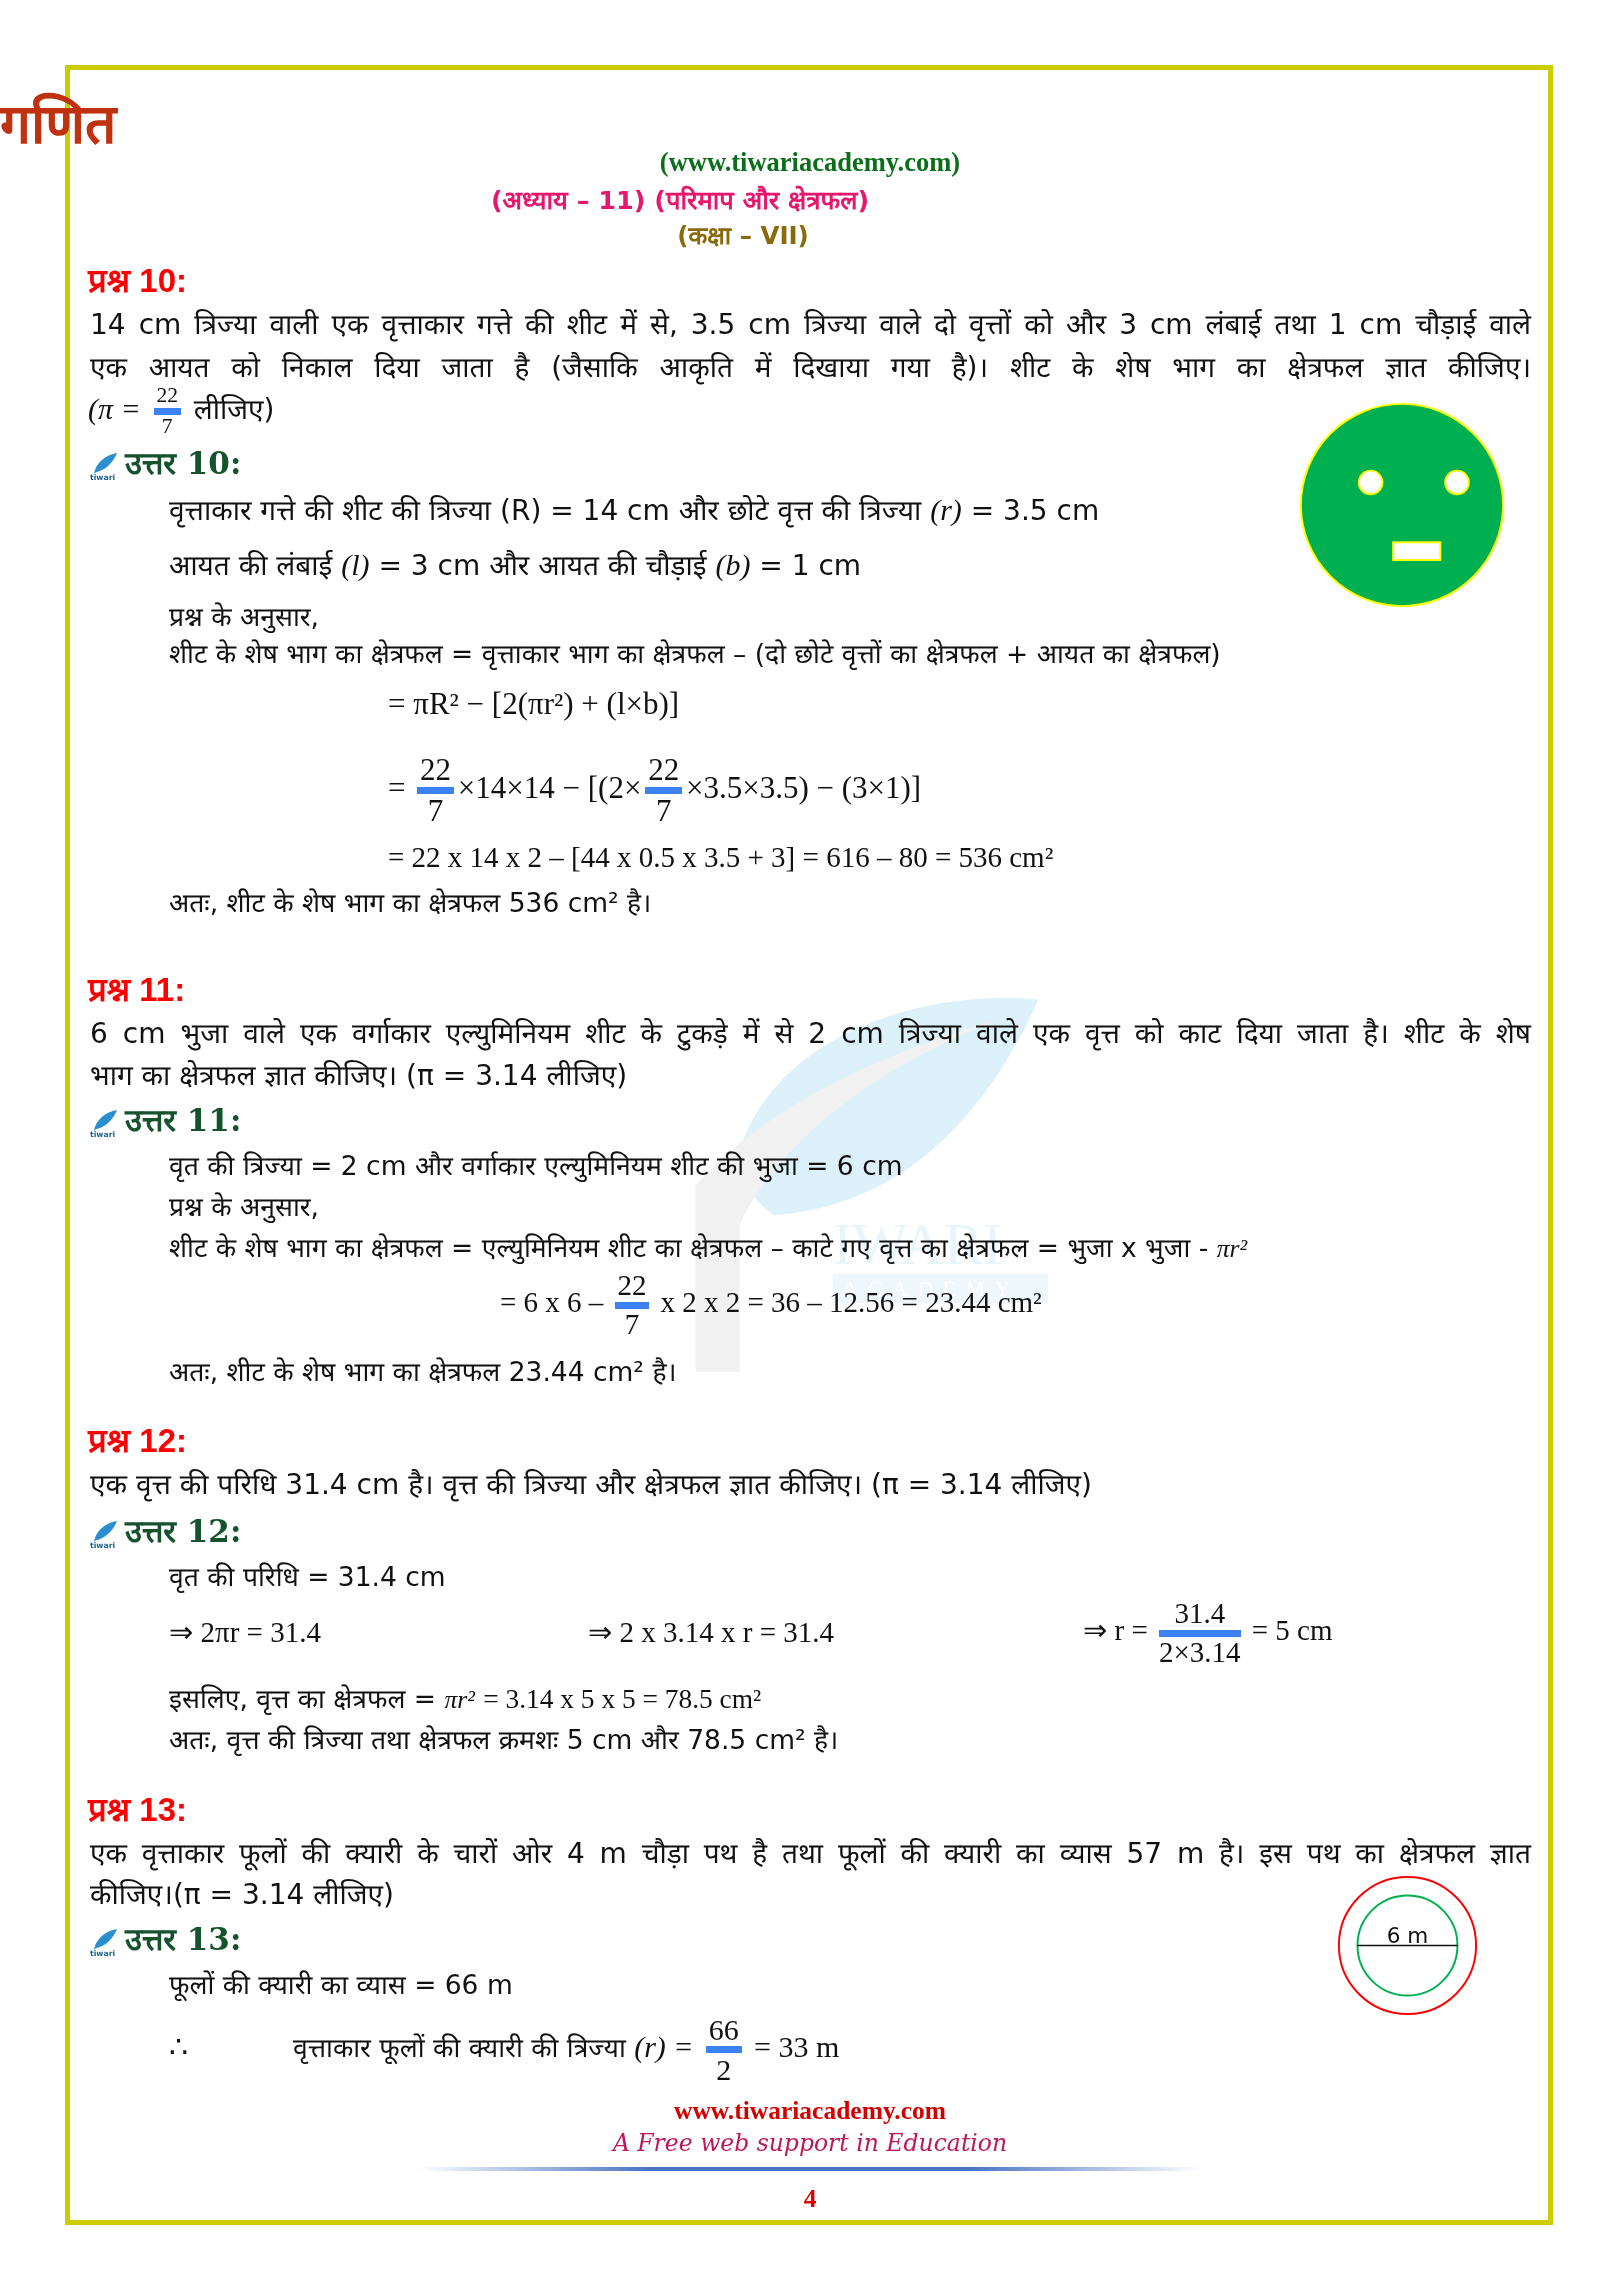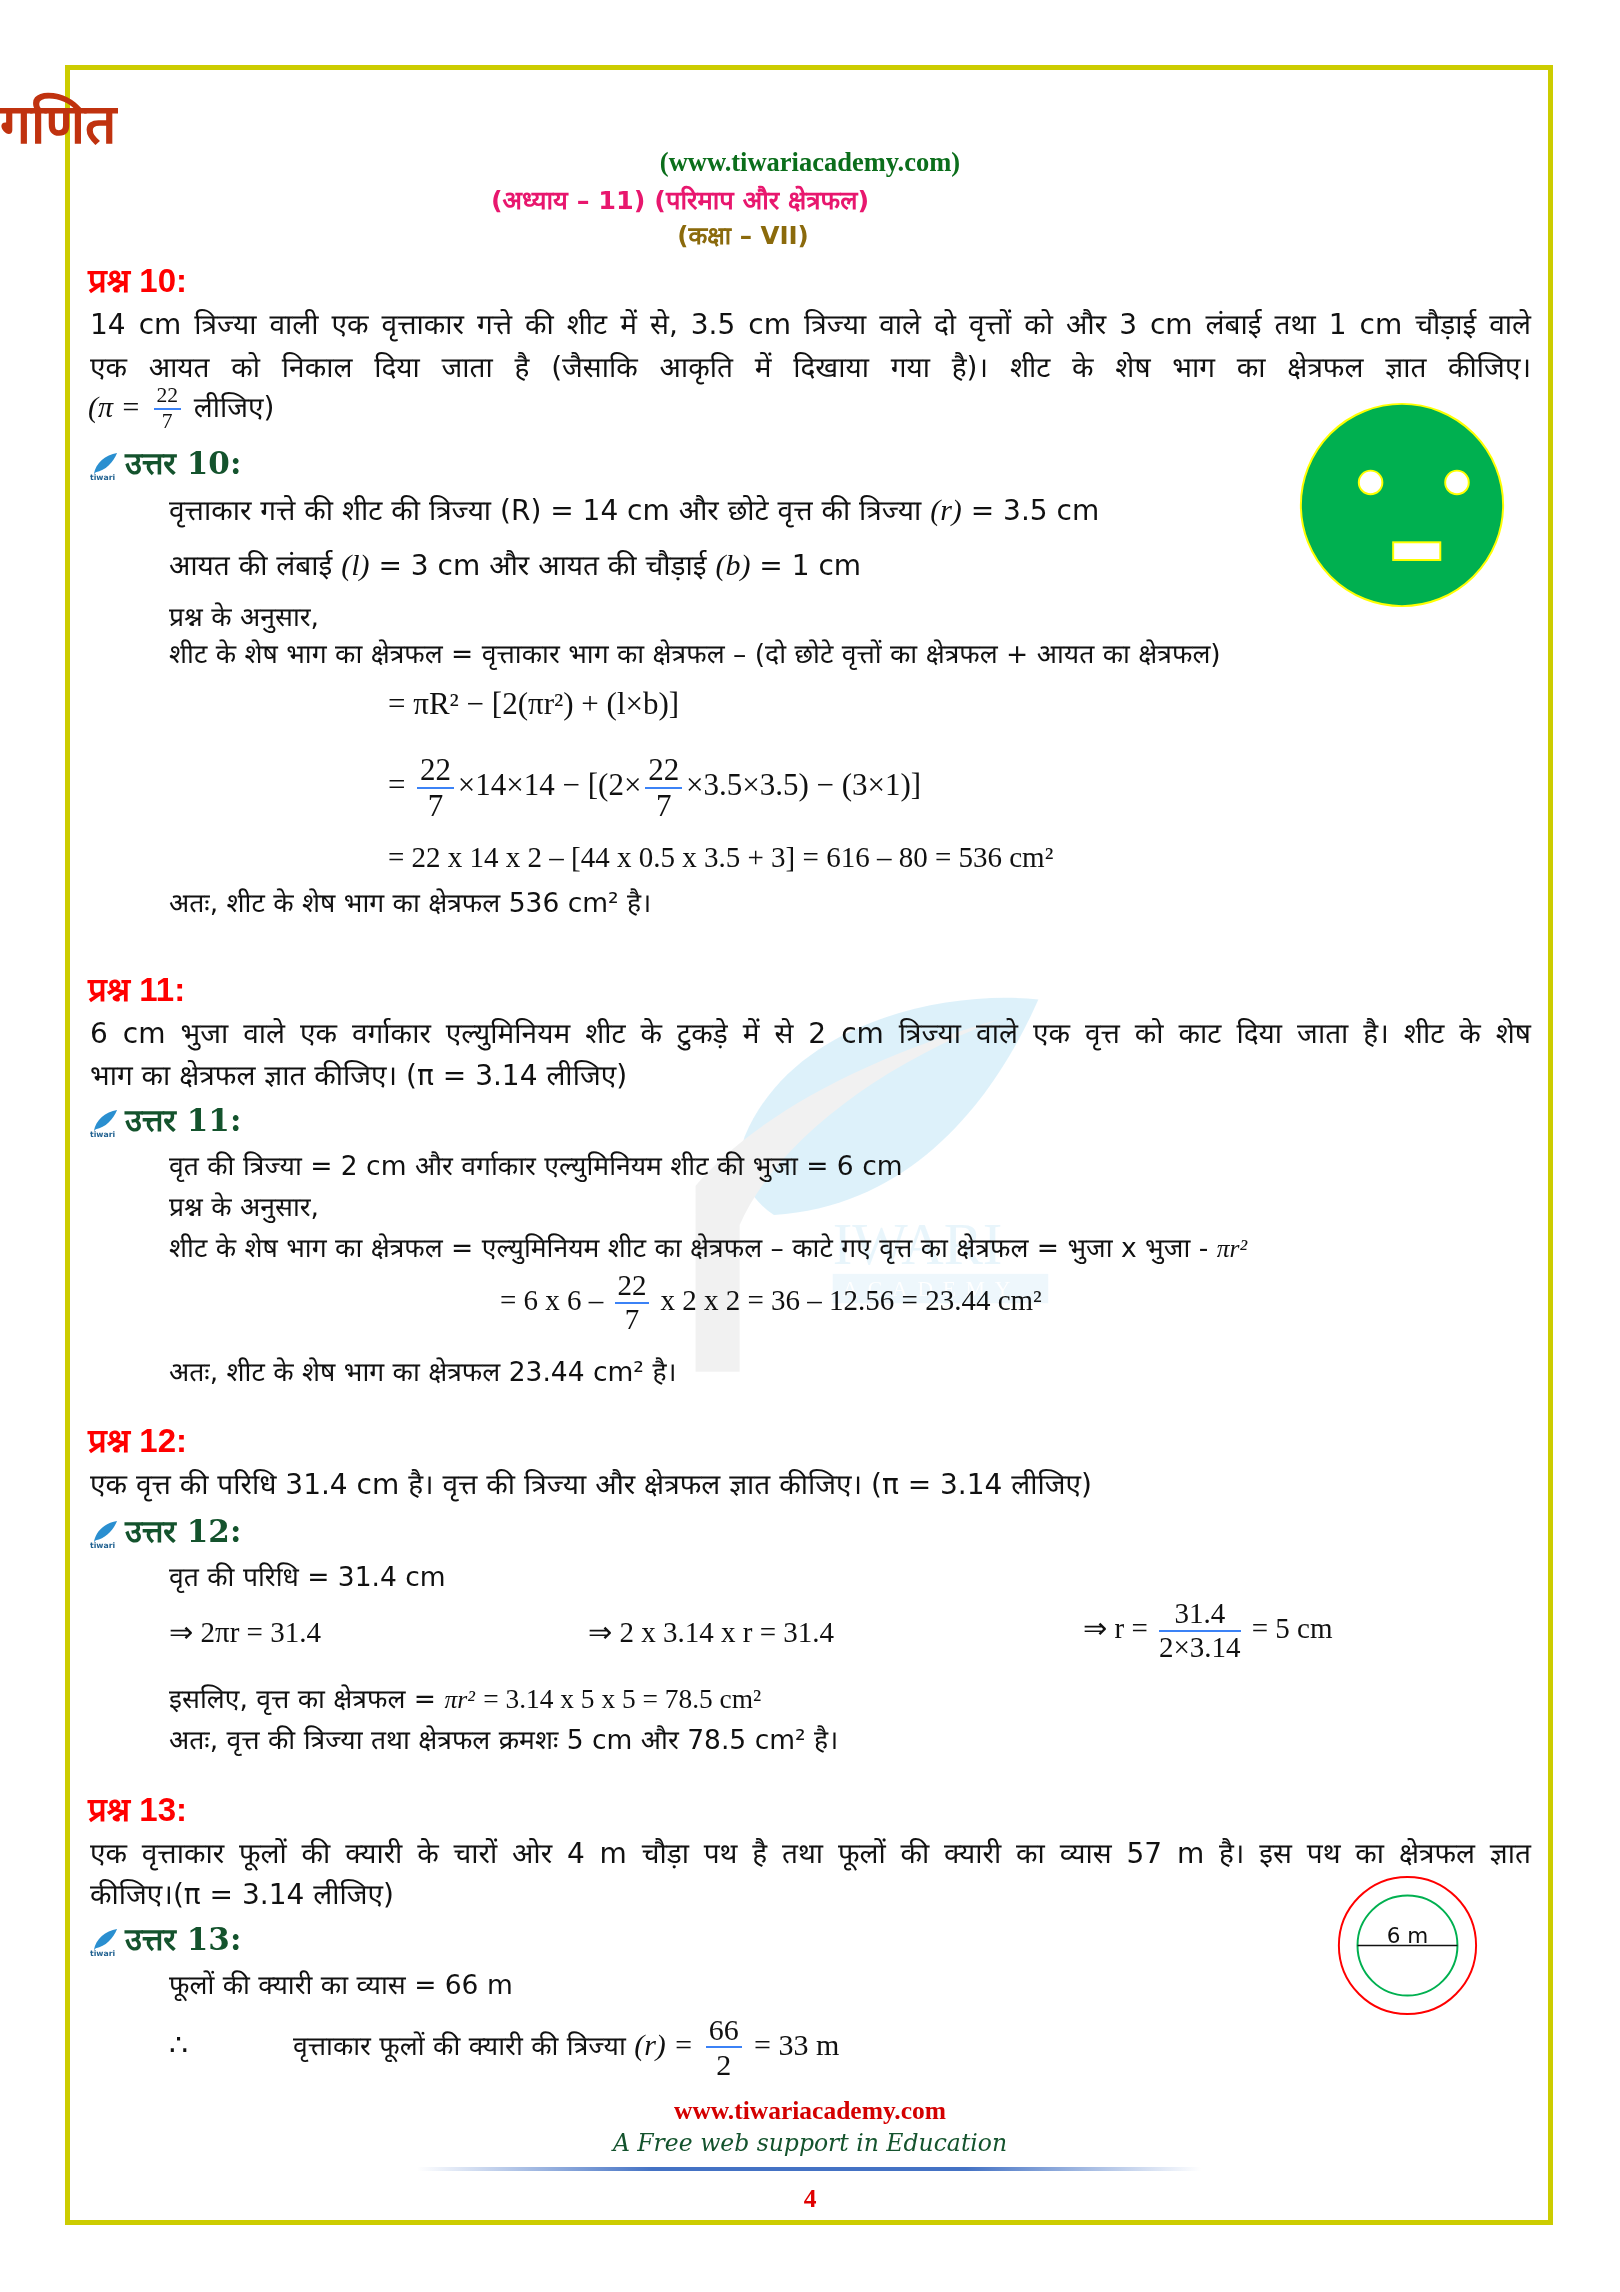--- a/index.html
+++ b/index.html
@@ -18,32 +18,32 @@
              font-weight: bold; color: #8b6a0c; font-family: "DejaVu Sans", sans-serif; }
   .q-head { font-size: 33px; font-weight: bold; color: #ff0000;
             font-family: Liberation Sans, sans-serif; }
   .a-head { font-size: 31px; font-weight: bold; color: #14532d;
             font-family: "DejaVu Serif", serif; }
   .txt { font-size: 28px; color: #111; font-family: "DejaVu Sans", sans-serif; }
   .txt2 { font-size: 26.5px; color: #111; font-family: "DejaVu Sans", sans-serif; }
   .math { font-family: "Liberation Serif", serif; font-size: 30px; }
   .it { font-style: italic; }
   .frac { display: inline-block; vertical-align: middle; text-align: center; margin: 0 3.9px; }
-  .frac .n { display: block; border-bottom: 2px solid #3b82f6; padding: 0 2.9px; line-height: 1.1; }
+  .frac .n { display: block; border-bottom: 7px solid #3b82f6; padding: 0 2.9px; line-height: 1.1; }
   .frac .d { display: block; line-height: 1.1; }
   .frac.sm { font-size: 21.6px; }
   .tiwari-icon { display: inline-block; width: 29px; height: 29px; vertical-align: middle;
                  margin-right: 5.9px; position: relative; }
   .justify { white-space: normal; text-align: justify; text-align-last: justify; }
   .watermark { position: absolute; left: 627px; top: 980px; width: 431px; height: 431px;
                opacity: 0.35; pointer-events: none; }
   .footer-site { left: 0; width: 1620px; text-align: center; top: 2096px; font-size: 25.5px;
                  font-weight: bold; color: #d40000; }
   .footer-tag { left: 0; width: 1620px; text-align: center; top: 2129px; font-size: 23.5px;
-                font-style: italic; color: #14532d; font-family: "DejaVu Serif", serif; }
+                font-style: italic; color: #be185d; font-family: "DejaVu Serif", serif; }
   .footer-rule { position: absolute; left: 417px; top: 2167px; width: 784px; height: 3.9px;
                  background: linear-gradient(90deg, rgba(70,110,200,0) 0%, #4472c4 30%, #4472c4 70%, rgba(70,110,200,0) 100%); }
   .page-num { left: 0; width: 1620px; text-align: center; top: 2184px; font-size: 25.5px;
               font-weight: bold; color: #e00000; }
 </style>
 </head>
 <body>
 
 <div class="frame"></div>
 

